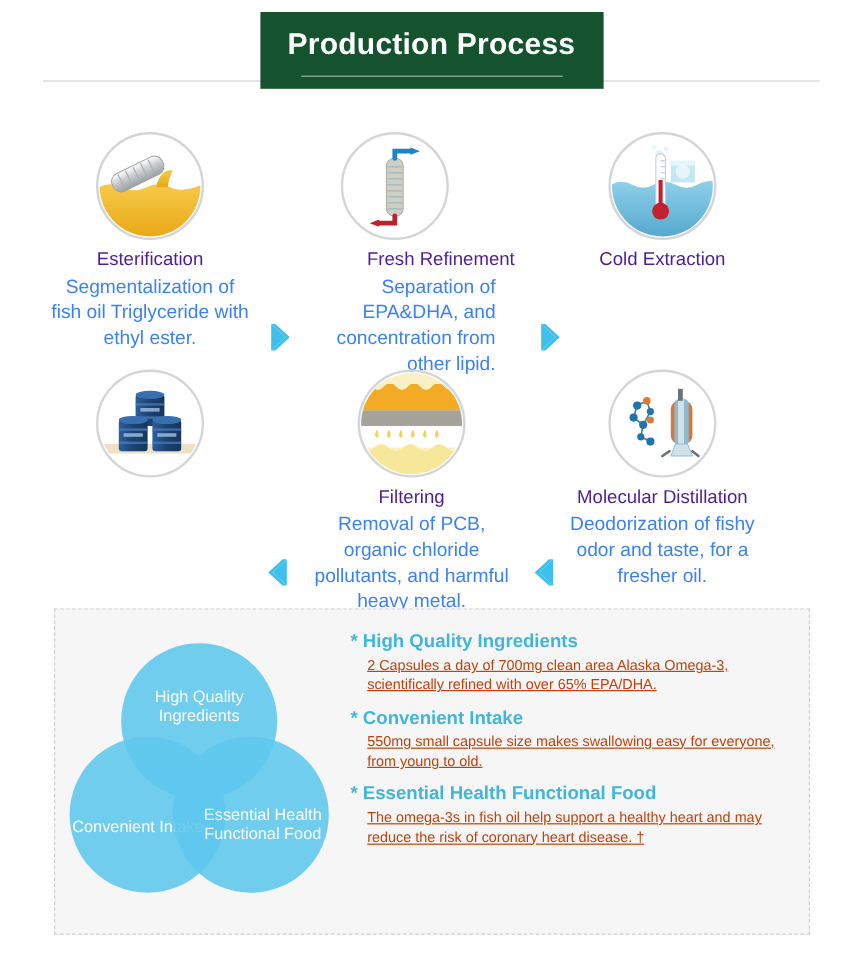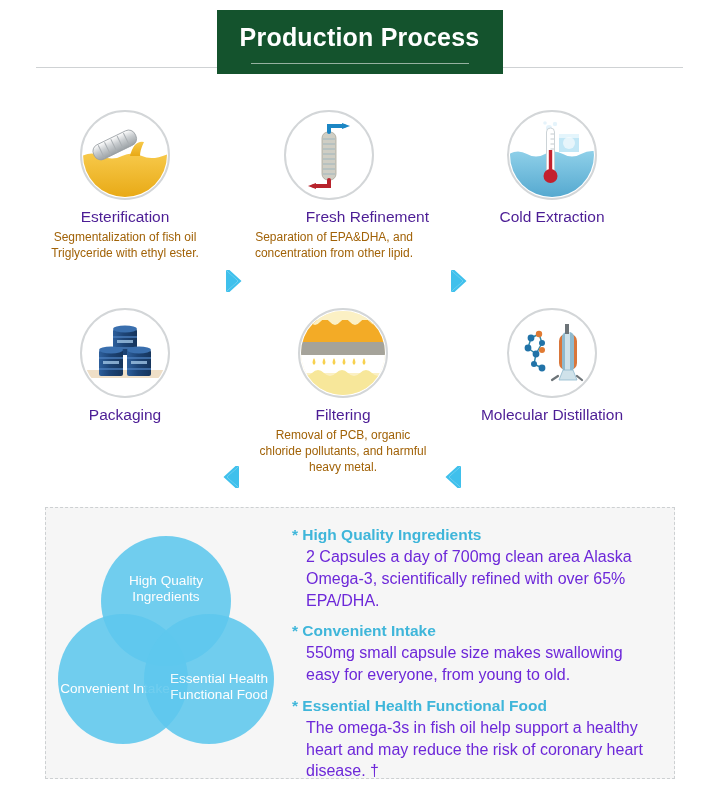--- a/index.html
+++ b/index.html
@@ -75,23 +75,23 @@
     position: relative;
   }
   .step-title {
     font-size: 15.5px;
     color: #4c1d95;
     font-weight: 400;
     margin-bottom: 3px;
     white-space: nowrap;
   }
   .step-desc {
-    font-size: 12px;
+    font-size: 16px;
     line-height: 1.34;
-    color: #a16207;
+    color: #3b82f6;
     padding: 0 16px;
   }
 
   
   .circ {
     position: absolute;
     inset: 0;
     border-radius: 50%;
     border: 2px solid #d3d6d8;
     background: #ffffff;
@@ -162,24 +162,25 @@
   }
   .benefit { margin-bottom: 11px; }
   .benefit-head {
     font-size: 15.5px;
     color: #3fb6da;
     font-weight: 600;
     margin-bottom: 2px;
   }
   .benefit-head .star { color: #3fb6da; }
   .benefit-body {
-    font-size: 16px;
+    font-size: 12px;
     line-height: 1.36;
-    color: #6d28d9;
+    color: #c2410c;
     padding-left: 14px;
+    text-decoration: underline;
   }
 </style>
 </head>
 <body>
 
 <div class="header">
   <div class="header-rule"></div>
   <div class="title-plate">
     <div class="title-text">Production Process</div>
     <div class="title-underline"></div>
@@ -340,20 +341,21 @@
           <rect x="53" y="22" width="12" height="40" rx="5" fill="#8fb9cd"></rect>
           <rect x="56" y="22" width="5" height="40" fill="#cfe2ea"></rect>
           <rect x="56" y="14" width="4" height="10" fill="#6d7478"></rect>
           <path d="M54 60 L50 70 L68 70 L64 60 Z" fill="#cfe2ea" stroke="#8fb9cd" stroke-width="0.8"></path>
           <path d="M49 66 L43 70" stroke="#6d7478" stroke-width="2.2" stroke-linecap="round"></path>
           <path d="M68 66 L73 70" stroke="#6d7478" stroke-width="2.2" stroke-linecap="round"></path>
         </svg>
       </div>
     </div>
     <div class="step-title">Molecular Distillation</div>
+    <div class="step-desc">Deodorization of fishy odor and taste, for a fresher oil.</div>
   </div>
 
   <div class="arrow" style="left:438px; top:378px;">
     <svg viewBox="0 0 34 34">
         <path d="M23 6 L11 17 L23 28 L19.5 28 L7.5 17 L19.5 6 Z" fill="currentColor"></path>
         <path d="M23 6 L11 17 L23 28 Z" fill="currentColor"></path>
       </svg>
   </div>
 
   <div class="step" style="left:243px; top:226px;">
@@ -429,21 +431,20 @@
               <rect x="45" y="40" width="24" height="26" rx="2" fill="url(#gDrum)"></rect>
               <ellipse cx="57" cy="40" rx="12" ry="3.4" fill="#3a6fae"></ellipse>
               <rect x="45" y="47" width="24" height="2" fill="#4b7fbd" opacity="0.7"></rect>
               <rect x="45" y="58" width="24" height="2" fill="#4b7fbd" opacity="0.7"></rect>
               <rect x="49" y="51" width="16" height="3" fill="#9fc3e4" opacity="0.8"></rect>
             </g>
           </g>
         </svg>
       </div>
     </div>
-    <div class="step-title">Packaging</div>
   </div>
 
 </div>
 
 <div class="panel">
 
   <div class="venn">
     <div class="venn-c top">
       <span class="venn-label">High Quality Ingredients</span>
     </div>

